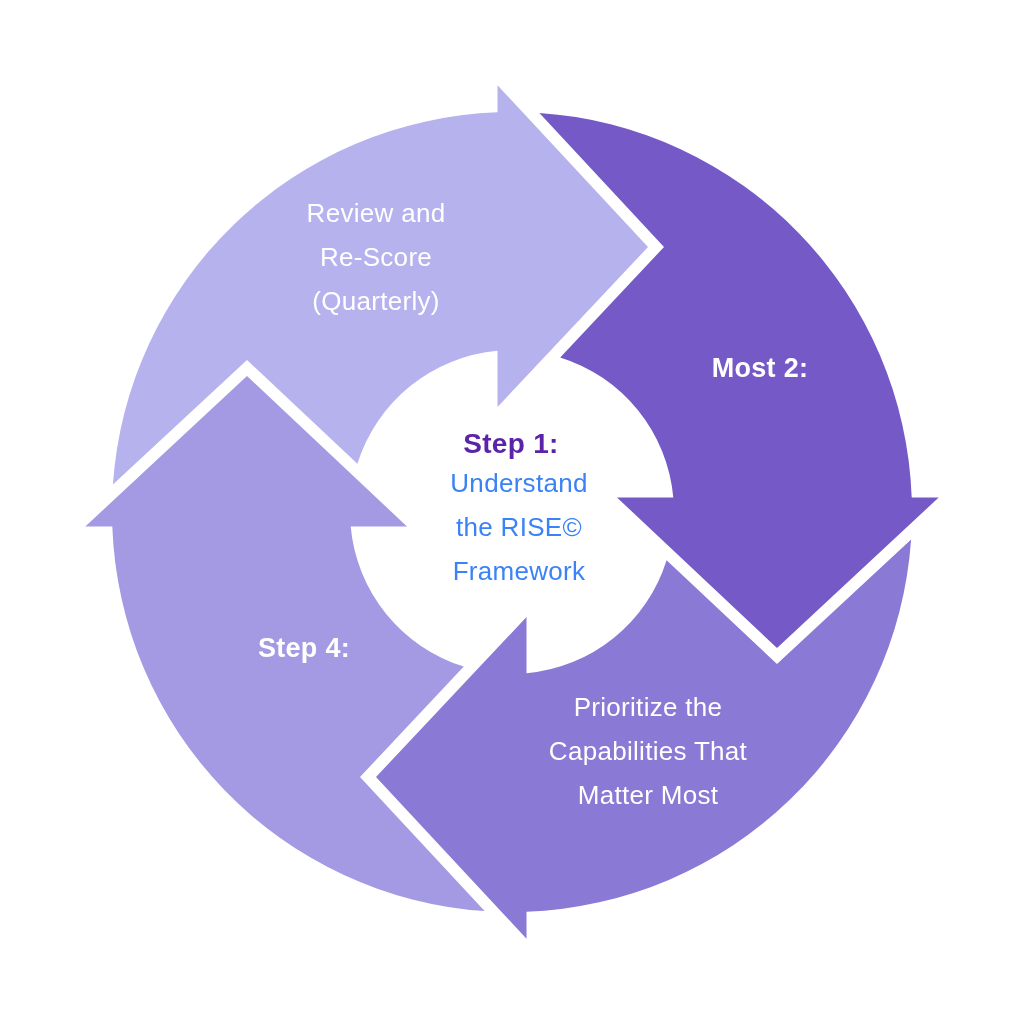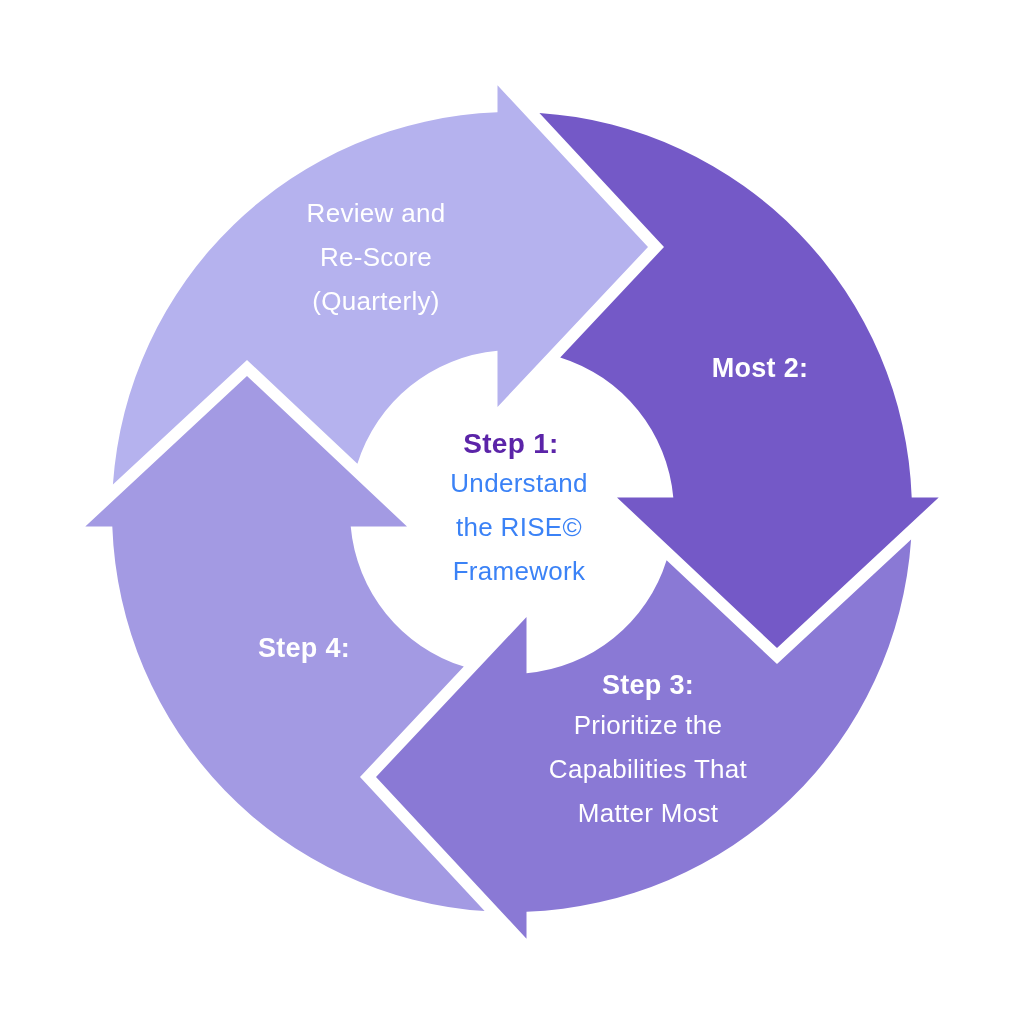--- a/index.html
+++ b/index.html
@@ -103,21 +103,20 @@
     <div class="step-body">Understand
 the RISE©
 Framework</div>
   </div>
 
   <div class="step-label" style="left: 760px; top: 368px;">
     <div class="step-title">Most 2:</div>
   </div>
 
   <div class="step-label" style="left: 648px; top: 751px;">
-    <div class="step-title">Step 3:</div>
     <div class="step-body">Prioritize the
 Capabilities That
 Matter Most</div>
   </div>
 
   <div class="step-label" style="left: 268px; top: 648px; margin-left: 36px;">
     <div class="step-title">Step 4:</div>
   </div>
 
   <div class="step-label" style="left: 376px; top: 257px;">

